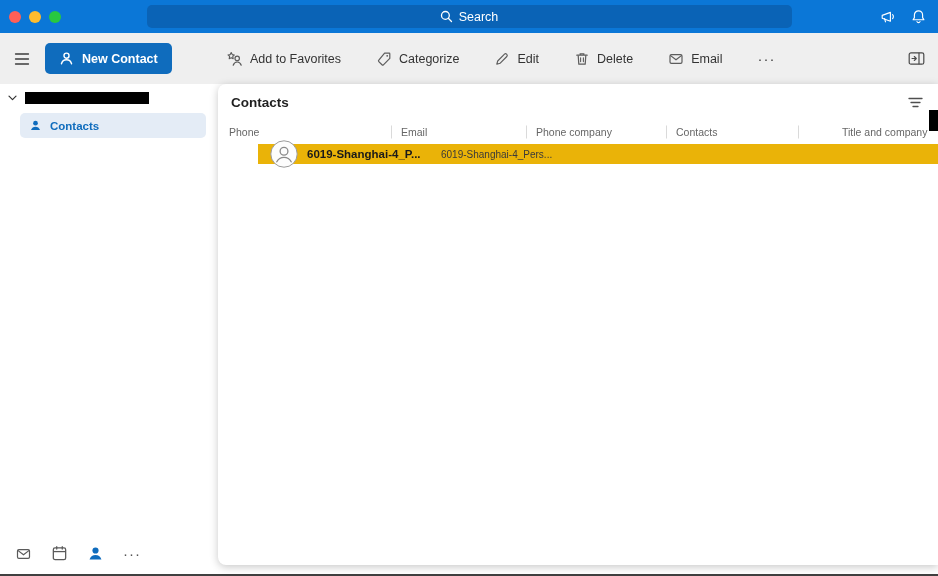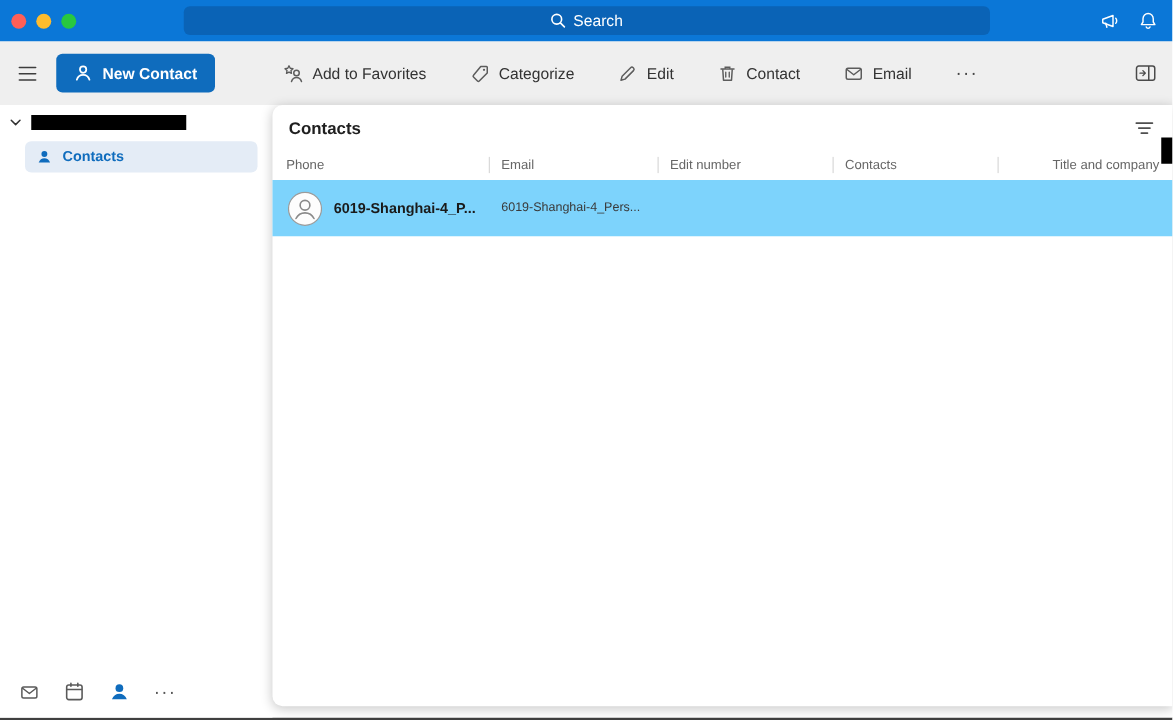--- a/index.html
+++ b/index.html
@@ -82,21 +82,21 @@
   .col-name  { width: 173px; padding-left: 11px; }
   .col-email { width: 135px; }
   .col-phone { width: 140px; }
   .col-cat   { width: 132px; }
   .col-title { flex: 1; padding-left: 44px; }
   .sep::before {
     content: ""; position: absolute; left: 0; top: 50%; transform: translateY(-50%);
     width: 1px; height: 13px; background: #dadada;
   }
 
-  .contact-row { display: flex; align-items: center; height: 45px; background: #7dd3fc; cursor: pointer; }
+  .contact-row { display: flex; align-items: center; height: 20px; background: #eab308; cursor: pointer; margin-left: 40px; }
   .cell-name { width: 173px; display: flex; align-items: center; gap: 9px; padding-left: 12px; }
   .cname { font-weight: 700; font-size: 11.5px; color: #1a1a1a; white-space: nowrap; overflow: hidden; }
   .cell-email { width: 140px; padding-left: 10px; font-size: 10px; color: #3a3a3a; white-space: nowrap; }
 
   .redaction { position: absolute; right: 0; top: 26px; width: 9px; height: 21px; background: #000; }
 </style>
 </head>
 <body>
 
 <div class="window">
@@ -168,21 +168,21 @@
           </svg>
         <span>Edit</span>
       </button>
       <button class="tact">
         <svg width="16" height="16" viewBox="0 0 16 16">
             <path d="M2.8 4.2h10.4" fill="none" stroke="currentColor" stroke-width="1.2" stroke-linecap="round"></path>
             <path d="M6.2 4V2.8h3.6V4" fill="none" stroke="currentColor" stroke-width="1.2"></path>
             <path d="M4.2 4.4l.6 8.8h6.4l.6-8.8" fill="none" stroke="currentColor" stroke-width="1.2" stroke-linejoin="round"></path>
             <path d="M6.6 6.8v3.8M9.4 6.8v3.8" stroke="currentColor" stroke-width="1.1" stroke-linecap="round"></path>
           </svg>
-        <span>Contact</span>
+        <span>Delete</span>
       </button>
       <button class="tact">
         <svg width="16" height="16" viewBox="0 0 16 16">
             <rect x="2" y="3.6" width="12" height="8.8" rx="1.4" fill="none" stroke="currentColor" stroke-width="1.2"></rect>
             <path d="M2.6 4.6L8 8.8l5.4-4.2" fill="none" stroke="currentColor" stroke-width="1.2" stroke-linecap="round" stroke-linejoin="round"></path>
           </svg>
         <span>Email</span>
       </button>
       <button class="tact">
         <span class="more-label">···</span>
@@ -245,21 +245,21 @@
         <button class="filter-btn">
           <svg width="15" height="11" viewBox="0 0 15 11">
               <path d="M1 1.5h13M3 5.5h9M5 9.5h5" stroke="currentColor" stroke-width="1.3" stroke-linecap="round"></path>
             </svg>
         </button>
       </div>
 
       <div class="table-header">
         <div class="col col-name">Phone</div>
         <div class="col col-email sep">Email</div>
-        <div class="col col-phone sep">Edit number</div>
+        <div class="col col-phone sep">Phone company</div>
         <div class="col col-cat sep">Contacts</div>
         <div class="col col-title sep">Title and company</div>
       </div>
 
       <div class="contact-row">
         <div class="cell-name">
           <svg class="avatar" width="28" height="28" viewBox="0 0 28 28">
               <circle cx="14" cy="14" r="13.2" fill="#fdfdfd" stroke="#9b9b9b" stroke-width="1"></circle>
               <circle cx="14" cy="11.2" r="3.9" fill="none" stroke="#8a8a8a" stroke-width="1.3"></circle>
               <path d="M6.8 21.8c1.5-3 4.2-4.5 7.2-4.5s5.7 1.5 7.2 4.5" fill="none" stroke="#8a8a8a" stroke-width="1.3" stroke-linecap="round"></path>

